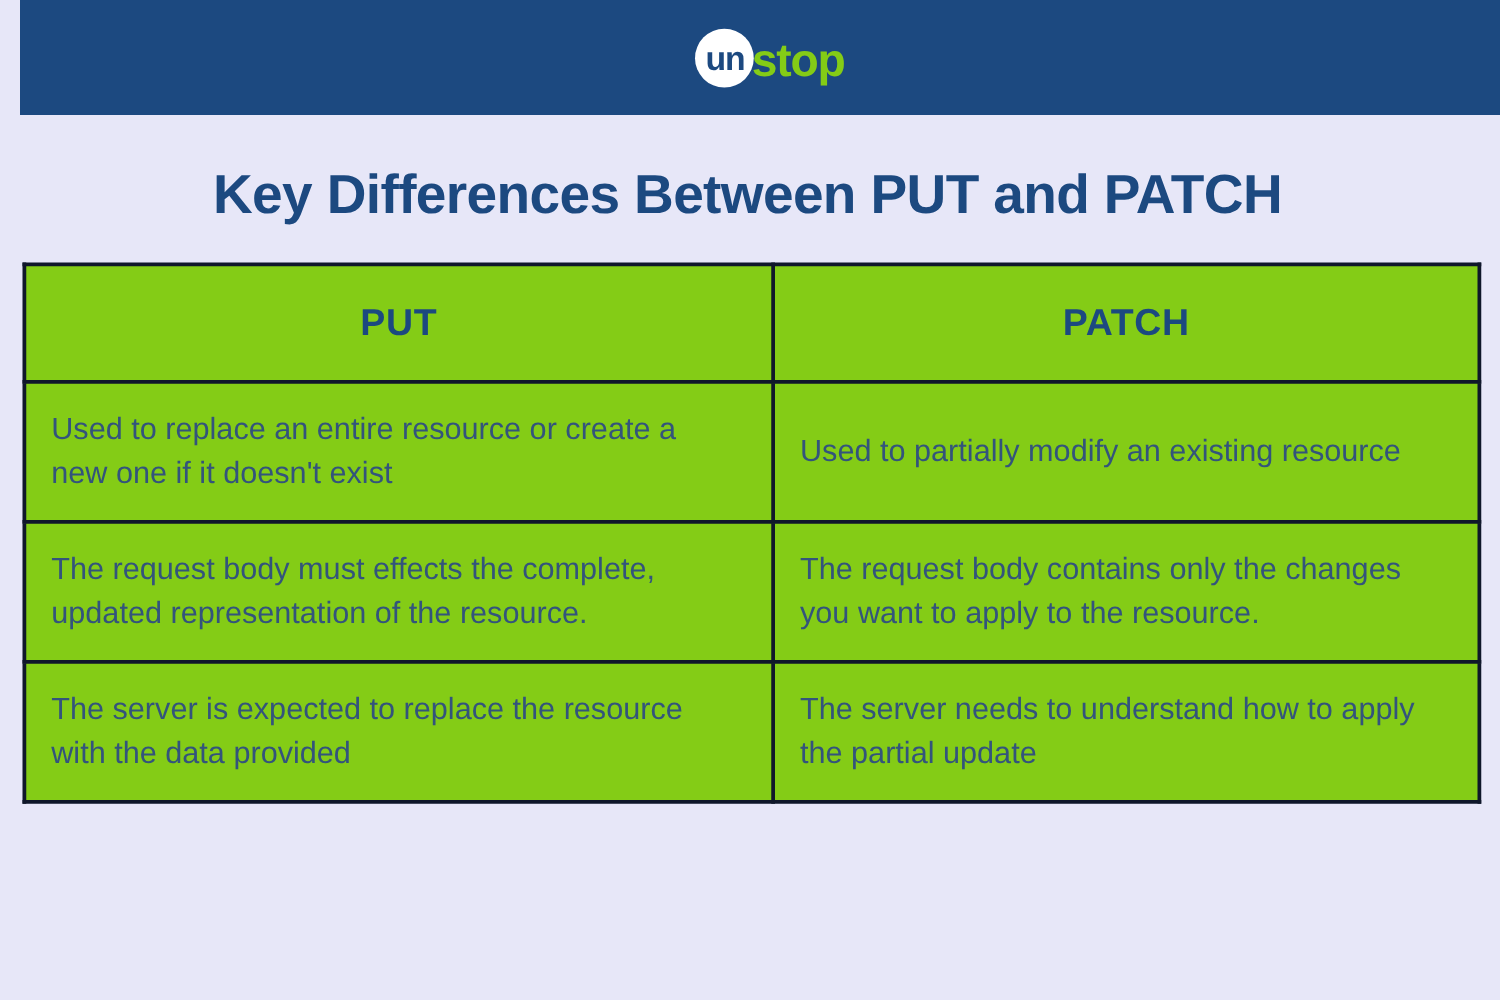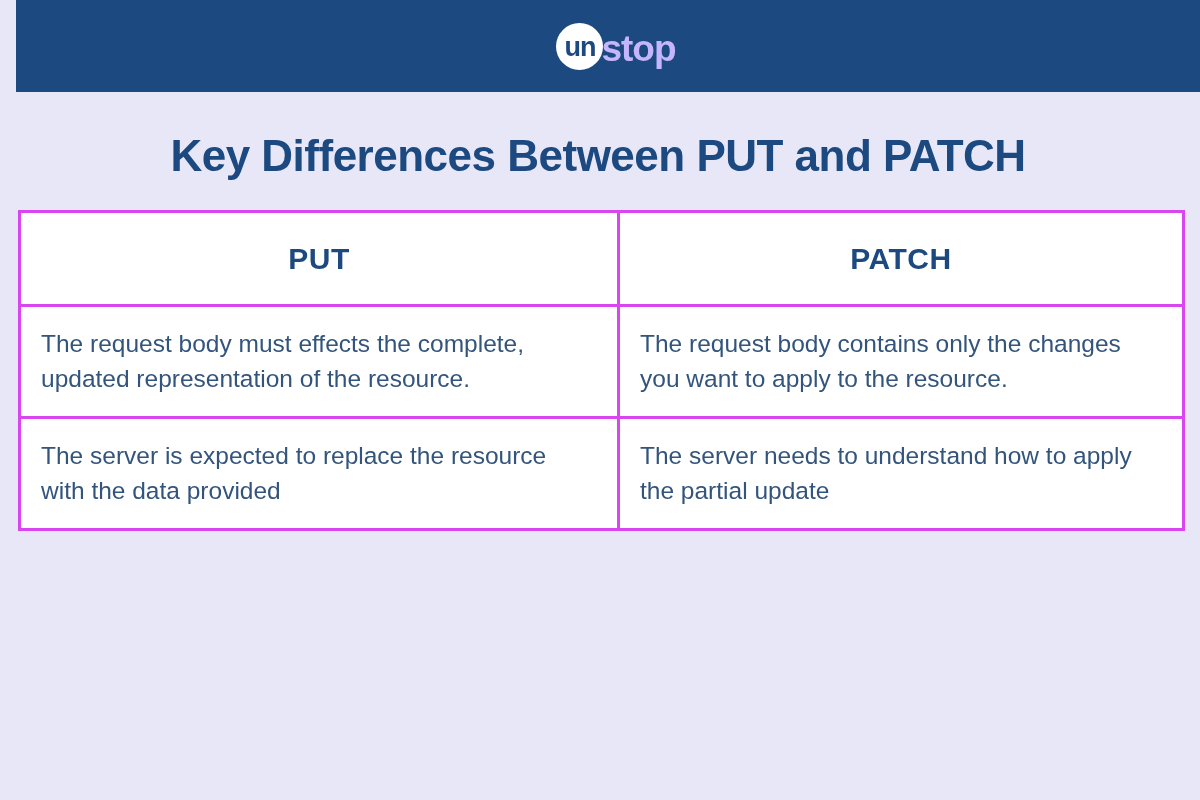--- a/index.html
+++ b/index.html
@@ -40,21 +40,21 @@
   }
   .logo-un {
     color: #1c4980;
     font-weight: bold;
     font-size: 27px;
     letter-spacing: -1px;
     line-height: 1;
     transform: translateY(1px);
   }
   .logo-stop {
-    color: #c4b5fd;
+    color: #84cc16;
     font-weight: bold;
     font-size: 37px;
     letter-spacing: -1px;
     margin-left: -2px;
     line-height: 1;
     transform: translateY(2px);
   }
 
   
   .page-title {
@@ -69,22 +69,22 @@
 
   
   .comparison-table {
     width: 1164px;
     margin: 30px 18px 0 18px;
     border-collapse: collapse;
     table-layout: fixed;
   }
   .comparison-table th,
   .comparison-table td {
-    border: 3px solid #d946ef;
-    background: #ffffff;
+    border: 3px solid #0f172a;
+    background: #84cc16;
   }
   .comparison-table col.col-put   { width: 599px; }
   .comparison-table col.col-patch { width: 565px; }
   .comparison-table th {
     height: 89px;
     text-align: center;
     vertical-align: middle;
     color: #1c4980;
     font-size: 30px;
     font-weight: bold;
@@ -120,20 +120,24 @@
     <col class="col-patch">
   </colgroup>
   <thead>
     <tr>
       <th>PUT</th>
       <th>PATCH</th>
     </tr>
   </thead>
   <tbody>
     <tr>
+      <td>Used to replace an entire resource or create a new one if it doesn't exist</td>
+      <td>Used to partially modify an existing resource</td>
+    </tr>
+    <tr>
       <td>The request body must effects the complete, updated representation of the resource.</td>
       <td>The request body contains only the changes you want to apply to the resource.</td>
     </tr>
     <tr>
       <td>The server is expected to replace the resource with the data provided</td>
       <td>The server needs to understand how to apply the partial update</td>
     </tr>
   </tbody>
 </table>
 

